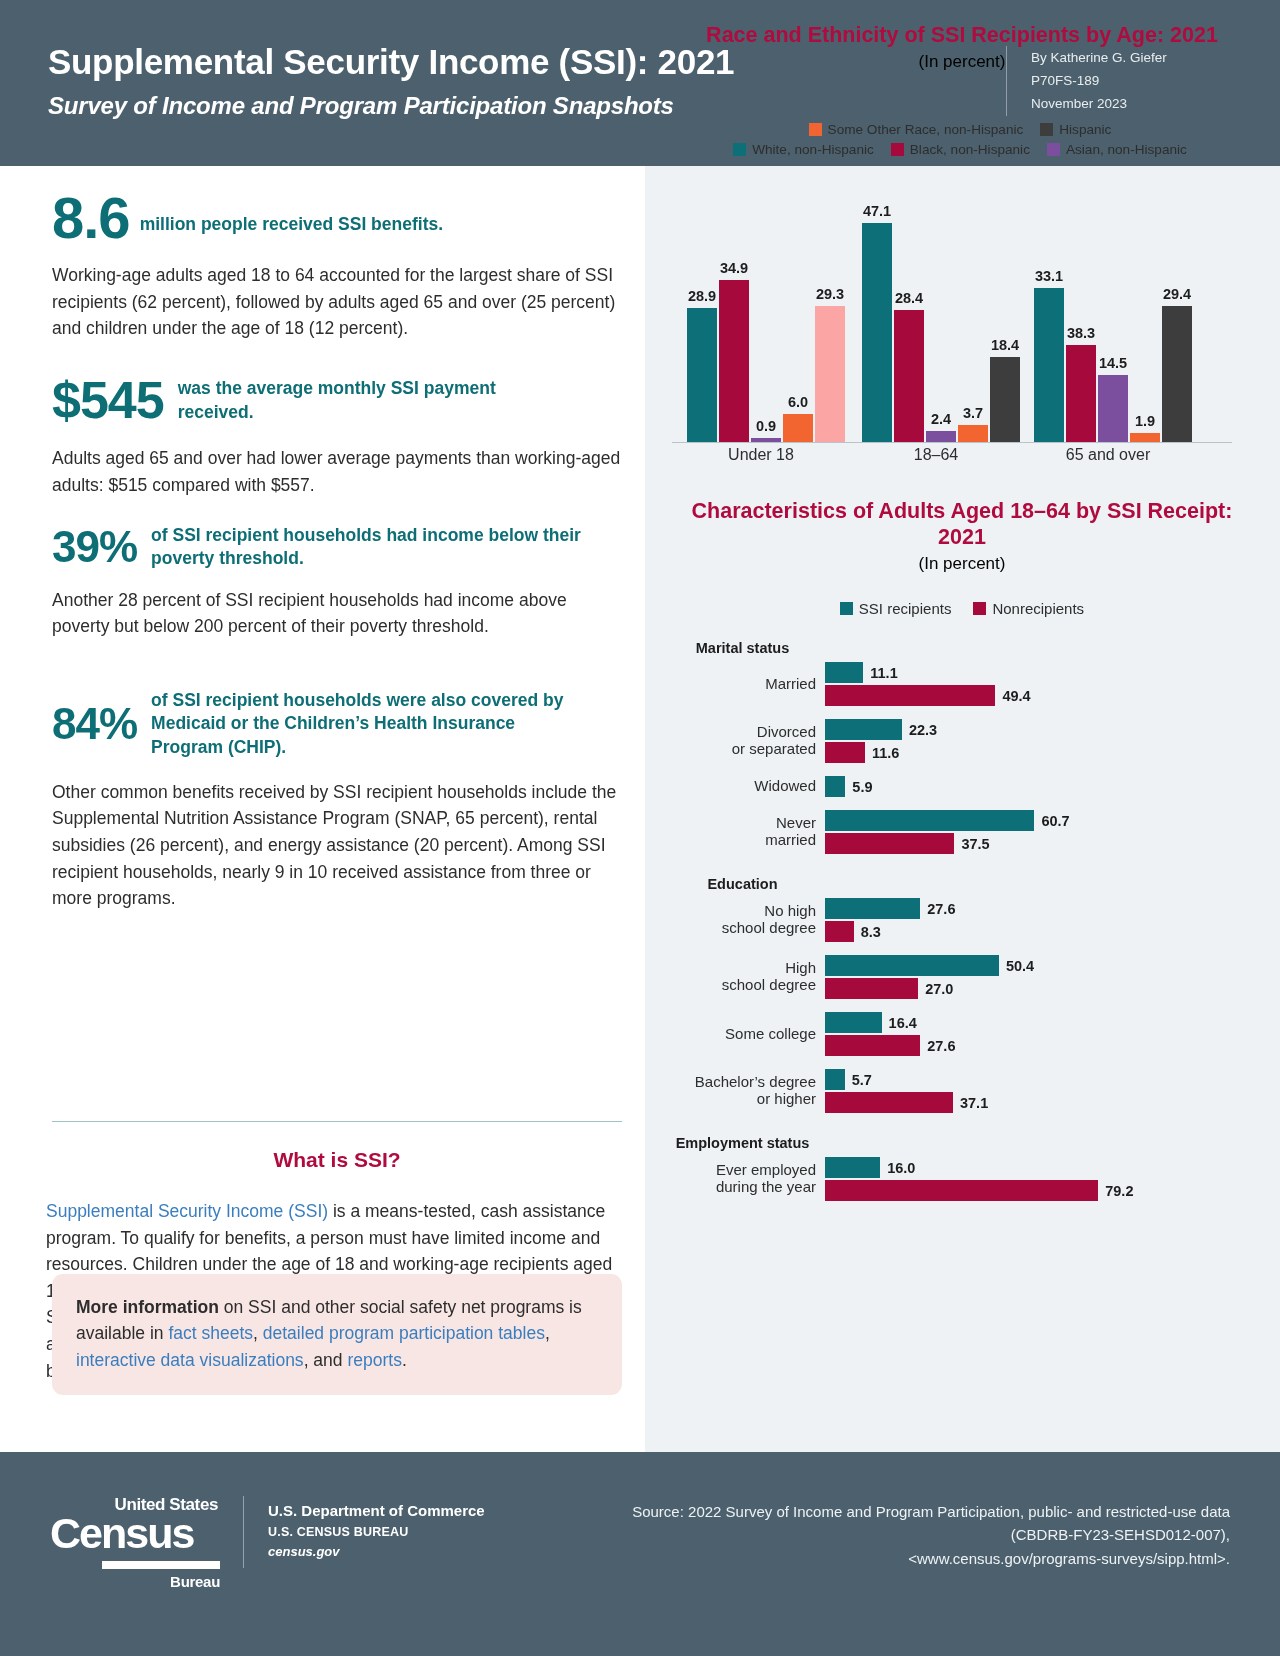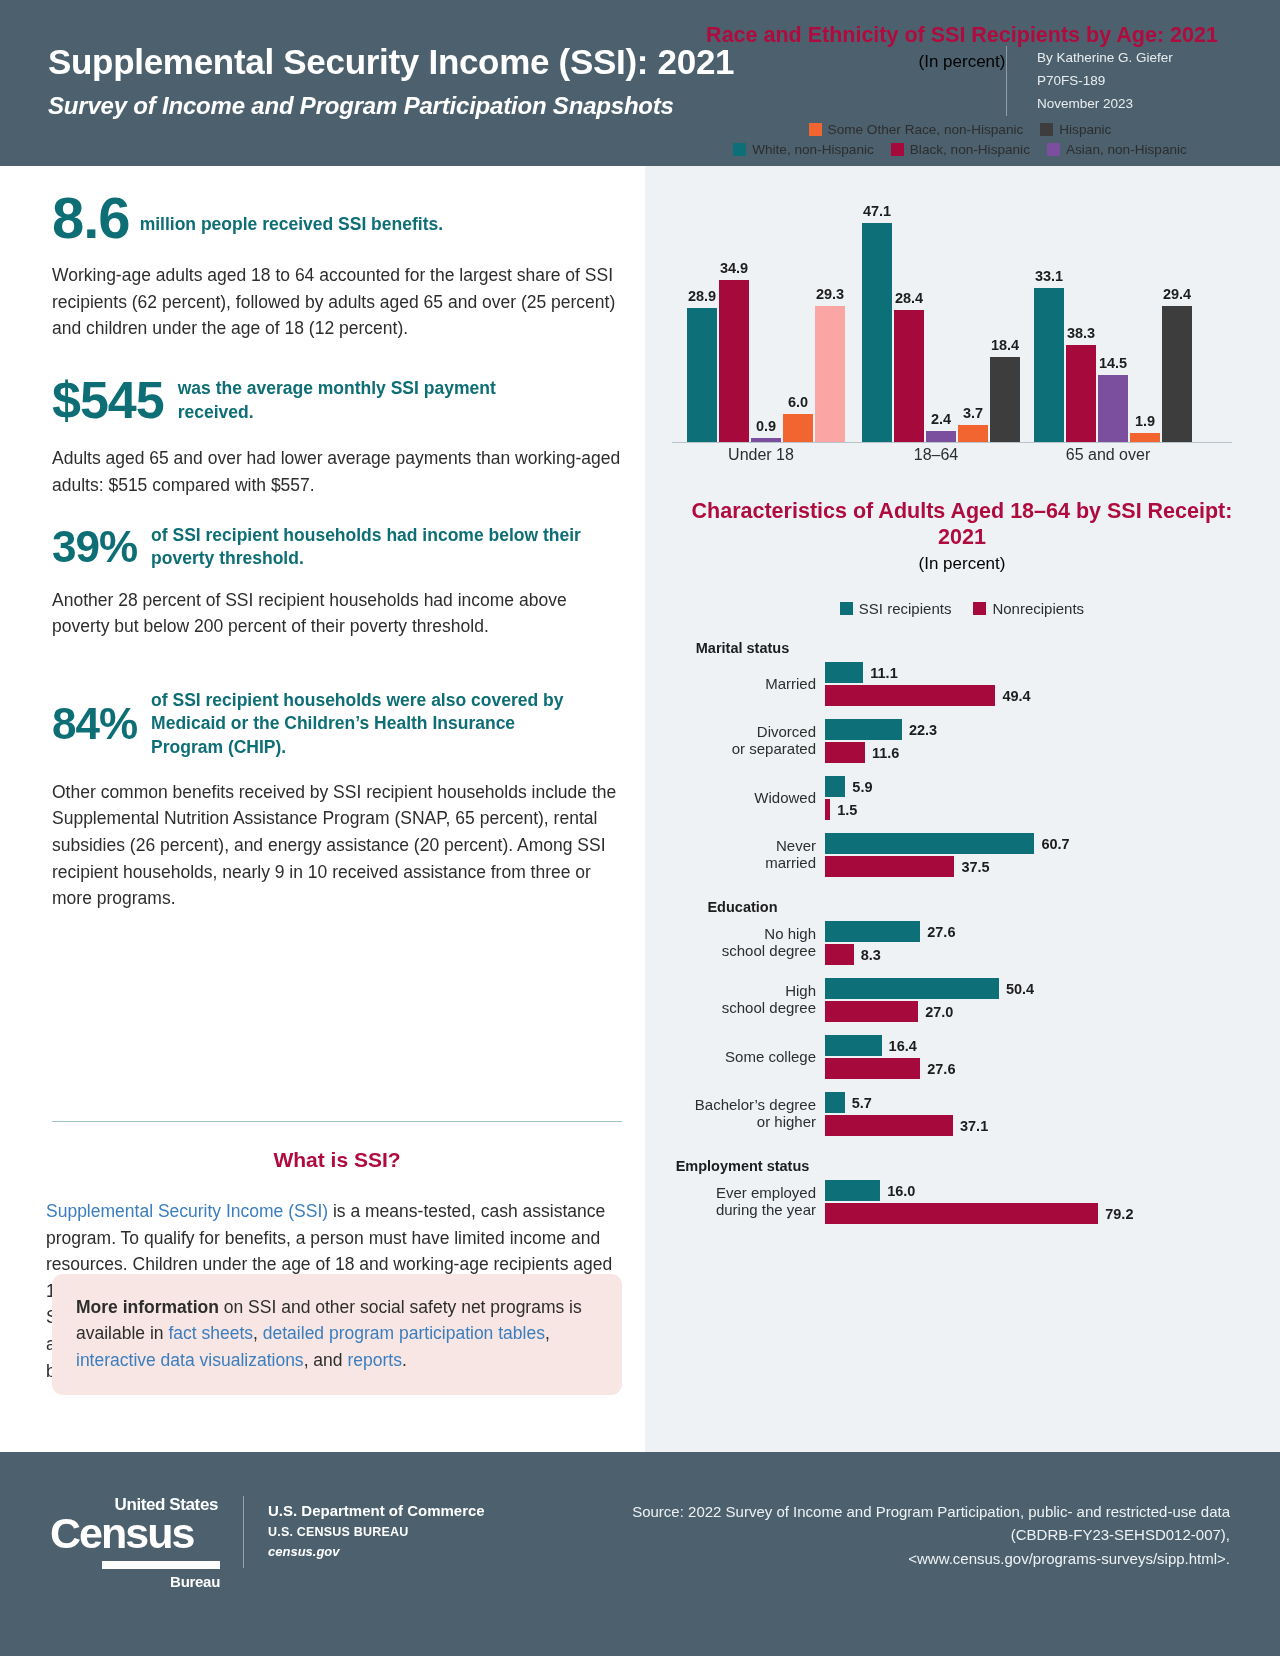--- a/index.html
+++ b/index.html
@@ -19,21 +19,21 @@
   .header-title {
     position:absolute; left:48px; top:43px;
     font-size:35px; font-weight:bold; letter-spacing:-0.3px; line-height:1.1;
   }
   .header-sub {
     position:absolute; left:48px; top:92px;
     font-size:24px; font-style:italic; font-weight:bold; letter-spacing:-0.2px;
   }
   .header-meta {
     position:absolute; left:1006px; top:46px; width:240px;
-    border-left:1px solid #8f9ea7; padding-left:30px;
+    border-left:1px solid #8f9ea7; padding-left:24px;
     font-size:13.5px; line-height:1.72; color:#e9edef;
   }
 
   
   .left-col { position:absolute; left:8px; top:166px; width:645px; height:1286px; background:#fff; }
   .right-col { position:absolute; left:645px; top:166px; width:635px; height:1286px; background:#eef2f5; }
 
   
   .stat { position:absolute; }
   .stat-row { display:flex; align-items:center; }
@@ -340,24 +340,20 @@
           </div>
         </div>
       </div>
       <div class="hrow">
         <div class="hrow-label">Widowed</div>
         <div class="hbars">
           <div class="hbar-line">
             <div class="hbar" style="width: 20.355px; background: rgb(13, 112, 120);"></div>
             <span class="hbar-val">5.9</span>
           </div>
-          <div class="hbar-line" style="margin-top: 2px;">
-            <div class="hbar" style="width: 5.175px; background: rgb(166, 10, 61);"></div>
-            <span class="hbar-val">1.5</span>
-          </div>
         </div>
       </div>
       <div class="hrow">
         <div class="hrow-label">Never<br>married</div>
         <div class="hbars">
           <div class="hbar-line">
             <div class="hbar" style="width: 209.415px; background: rgb(13, 112, 120);"></div>
             <span class="hbar-val">60.7</span>
           </div>
           <div class="hbar-line" style="margin-top: 2px;">

